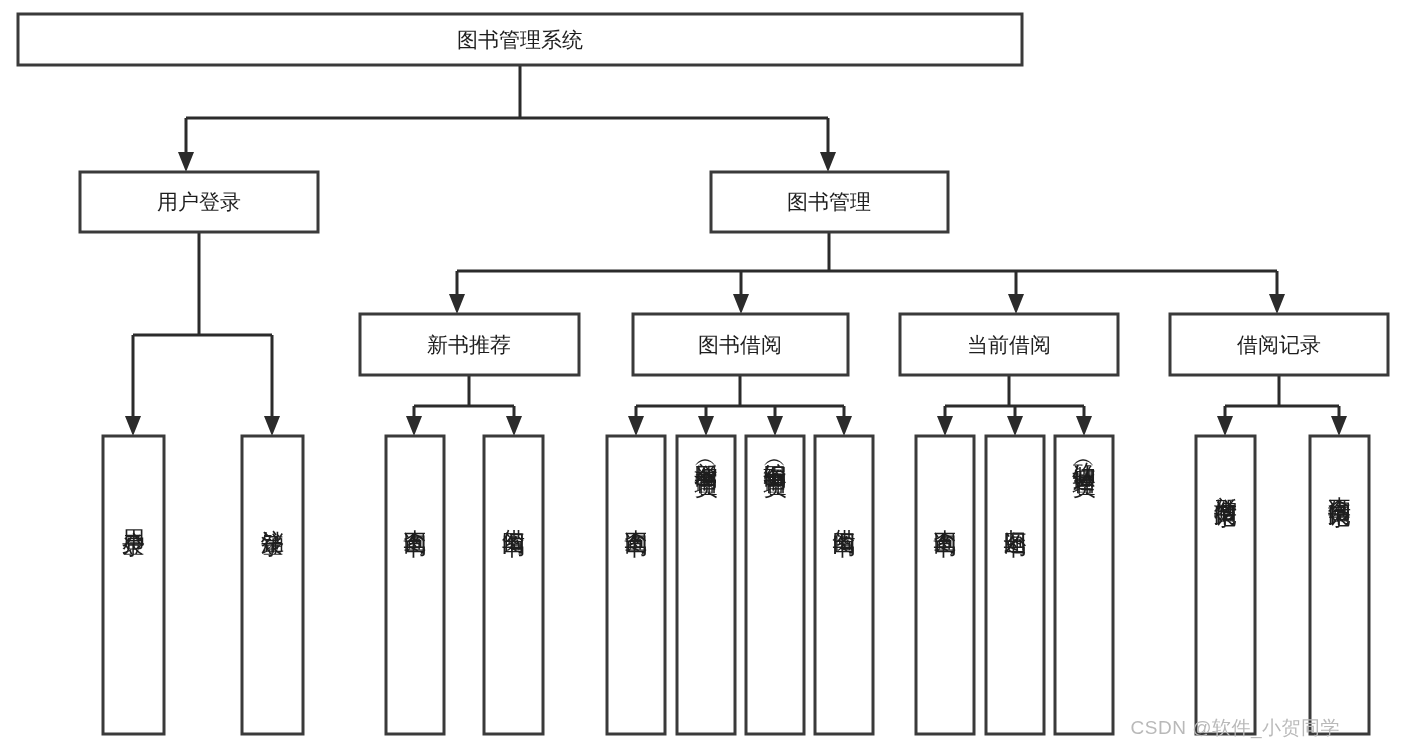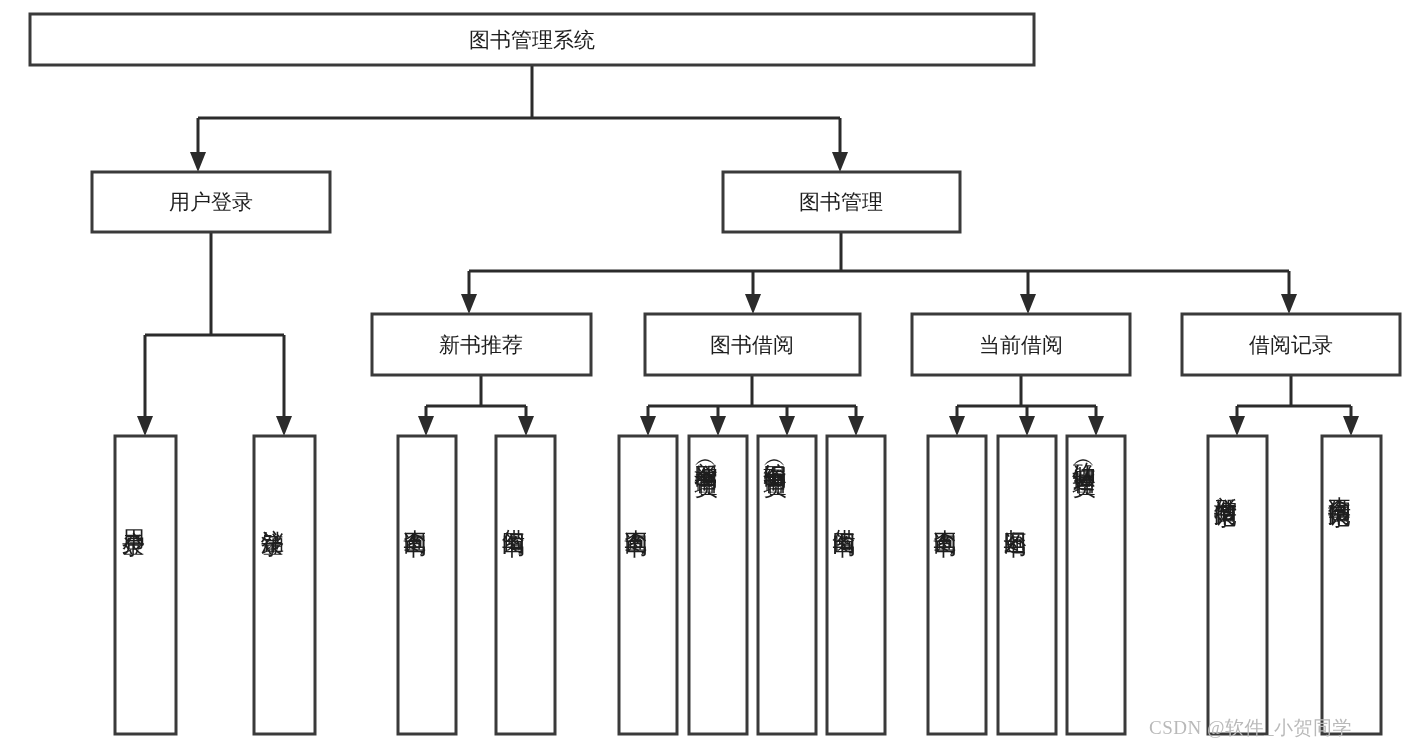--- a/index.html
+++ b/index.html
@@ -13,21 +13,20 @@
     font-family: "Liberation Sans", "DejaVu Sans", sans-serif;
     overflow: hidden;
     position: relative;
   }
   #diagram-root {
     position: absolute;
     left: 0;
     top: 0;
     width: 1348px;
     height: 747px;
-    padding-left: 12px;
   }
   svg#flow {
     display: block;
     width: 1405px;
     height: 747px;
   }
   .node-box {
     fill: #ffffff;
     stroke: #3a3a3a;
     stroke-width: 3;
@@ -63,21 +62,21 @@
     font-size: 23px;
     line-height: 1.18;
     color: #1e1e1e;
     letter-spacing: 2px;
     white-space: nowrap;
   }
   #watermark {
     position: absolute;
     right: 8px;
     bottom: 6px;
-    font-family: Liberation Serif, serif;
+    font-family: Liberation Sans, sans-serif;
     font-size: 19px;
     color: #b9b9b9;
     letter-spacing: 0.5px;
     white-space: nowrap;
   }
 </style>
 </head>
 <body>
 
 <div id="diagram-root">

